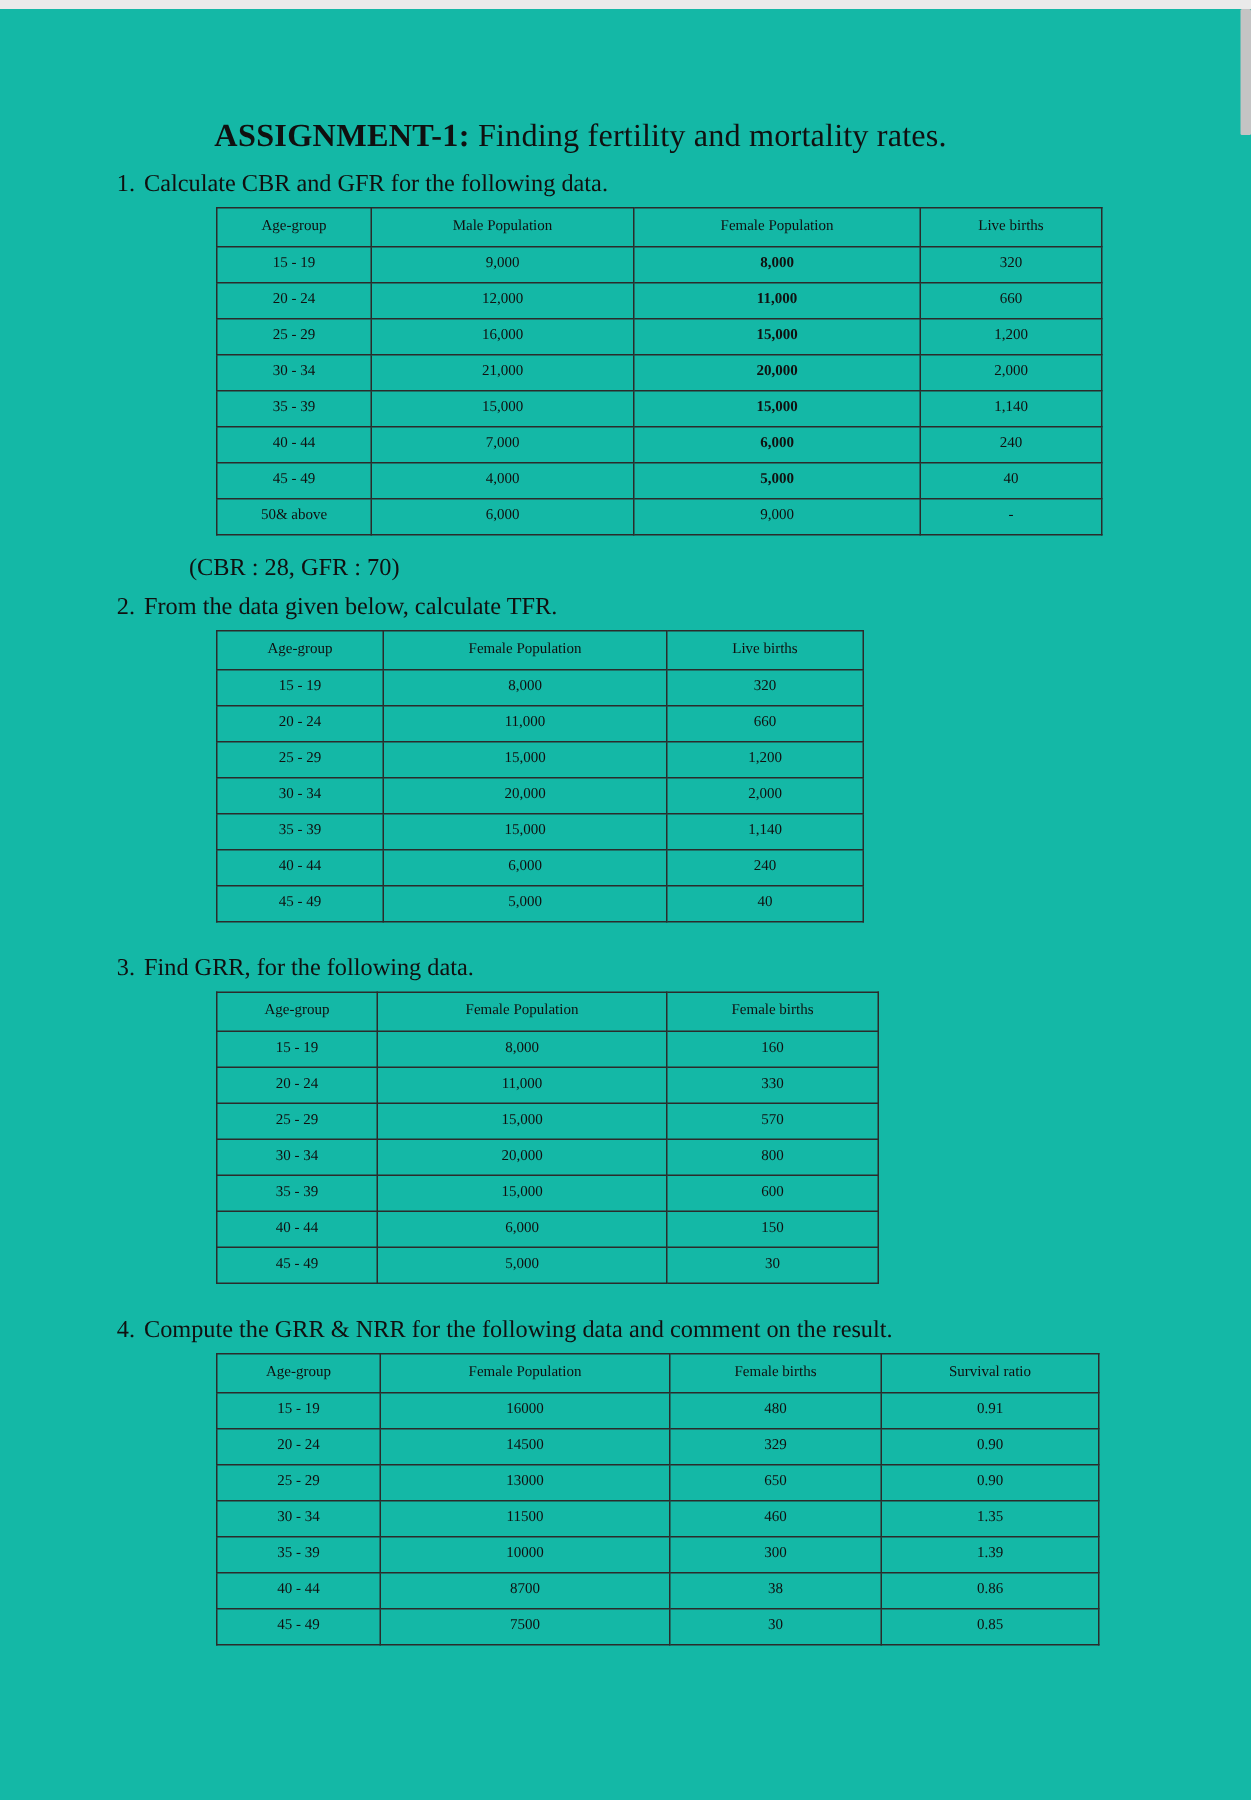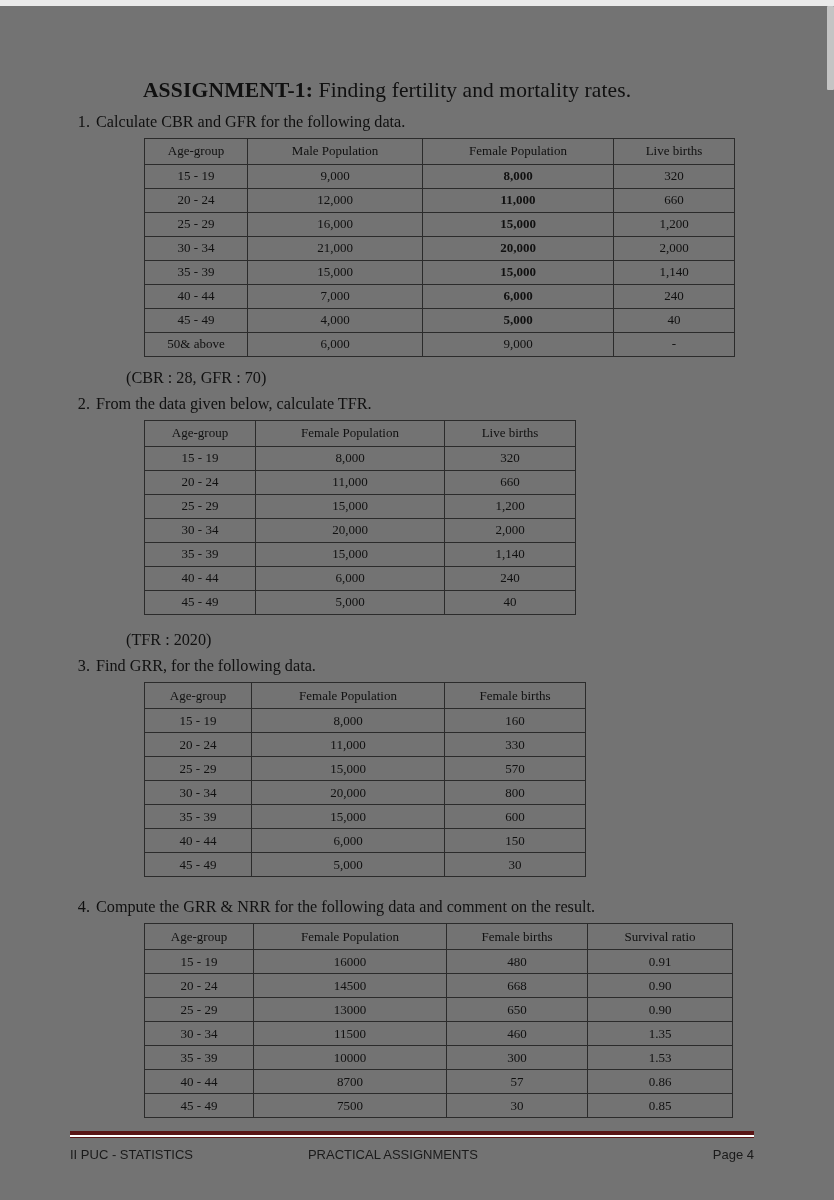--- a/index.html
+++ b/index.html
@@ -4,21 +4,21 @@
 <style>
   html, body {
     margin: 0;
     padding: 0;
     background: #ffffff;
   }
   .page {
     position: relative;
     width: 834px;
     height: 1200px;
-    background: #737373;
+    background: #14b8a6;
     overflow: hidden;
     font-family: "Liberation Serif", "DejaVu Serif", serif;
     color: #101010;
   }
   .top-strip {
     position: absolute;
     top: 0; left: 0;
     width: 834px;
     height: 6px;
     background: #eaeaea;
@@ -93,21 +93,21 @@
   }
 
   .spacer-sm { height: 9px; }
   .spacer-xs { height: 5px; }
   .spacer-md { height: 13px; }
 
   
   .tbl-wrap { display: flex; }
   .tbl {
     border-collapse: collapse;
-    font-size: 13px;
+    font-size: 10px;
     line-height: 1.0;
     margin-top: 5px;
     margin-bottom: 2px;
   }
   .tbl td, .tbl th {
     border: 1px solid #2b2b2b;
     padding: 2px 8px 3px 8px;
     text-align: center;
     font-weight: normal;
     white-space: nowrap;
@@ -313,21 +313,20 @@
               <td class="c0">45 - 49</td>
               <td class="c1">5,000</td>
               <td class="c2">40</td>
             </tr>
         </tbody>
       </table>
     </div>
 
     <div class="spacer-md"></div>
 
-    <div class="answer">(TFR : 2020)</div>
 
     <div class="spacer-xs"></div>
 
     <div class="qblock">
       <span class="qnum">3.</span>
       <span class="qtext">Find GRR, for the following data.</span>
     </div>
 
     <div class="tbl-wrap">
       <table class="tbl t3">
@@ -401,66 +400,56 @@
         <tbody>
           <tr>
               <td class="c0">15 - 19</td>
               <td class="c1">16000</td>
               <td class="c2">480</td>
               <td class="c3">0.91</td>
             </tr>
           <tr>
               <td class="c0">20 - 24</td>
               <td class="c1">14500</td>
-              <td class="c2">668</td>
+              <td class="c2">329</td>
               <td class="c3">0.90</td>
             </tr>
           <tr>
               <td class="c0">25 - 29</td>
               <td class="c1">13000</td>
               <td class="c2">650</td>
               <td class="c3">0.90</td>
             </tr>
           <tr>
               <td class="c0">30 - 34</td>
               <td class="c1">11500</td>
               <td class="c2">460</td>
               <td class="c3">1.35</td>
             </tr>
           <tr>
               <td class="c0">35 - 39</td>
               <td class="c1">10000</td>
               <td class="c2">300</td>
-              <td class="c3">1.53</td>
+              <td class="c3">1.39</td>
             </tr>
           <tr>
               <td class="c0">40 - 44</td>
               <td class="c1">8700</td>
-              <td class="c2">57</td>
+              <td class="c2">38</td>
               <td class="c3">0.86</td>
             </tr>
           <tr>
               <td class="c0">45 - 49</td>
               <td class="c1">7500</td>
               <td class="c2">30</td>
               <td class="c3">0.85</td>
             </tr>
         </tbody>
       </table>
     </div>
 
     <div class="spacer-md"></div>
 
 
   </div>
 
-  <div class="footer">
-    <div class="footer-rule-thick" style="background: rgb(90, 22, 22);"></div>
-    <div class="footer-rule-gap"></div>
-    <div class="footer-rule-thin" style="background: rgb(90, 22, 22);"></div>
-    <div class="footer-row">
-      <span class="footer-left">II PUC - STATISTICS</span>
-      <span class="footer-center">PRACTICAL ASSIGNMENTS</span>
-      <span class="footer-right">Page 4</span>
-    </div>
-  </div>
 
 </div>
 
 </body></html>

